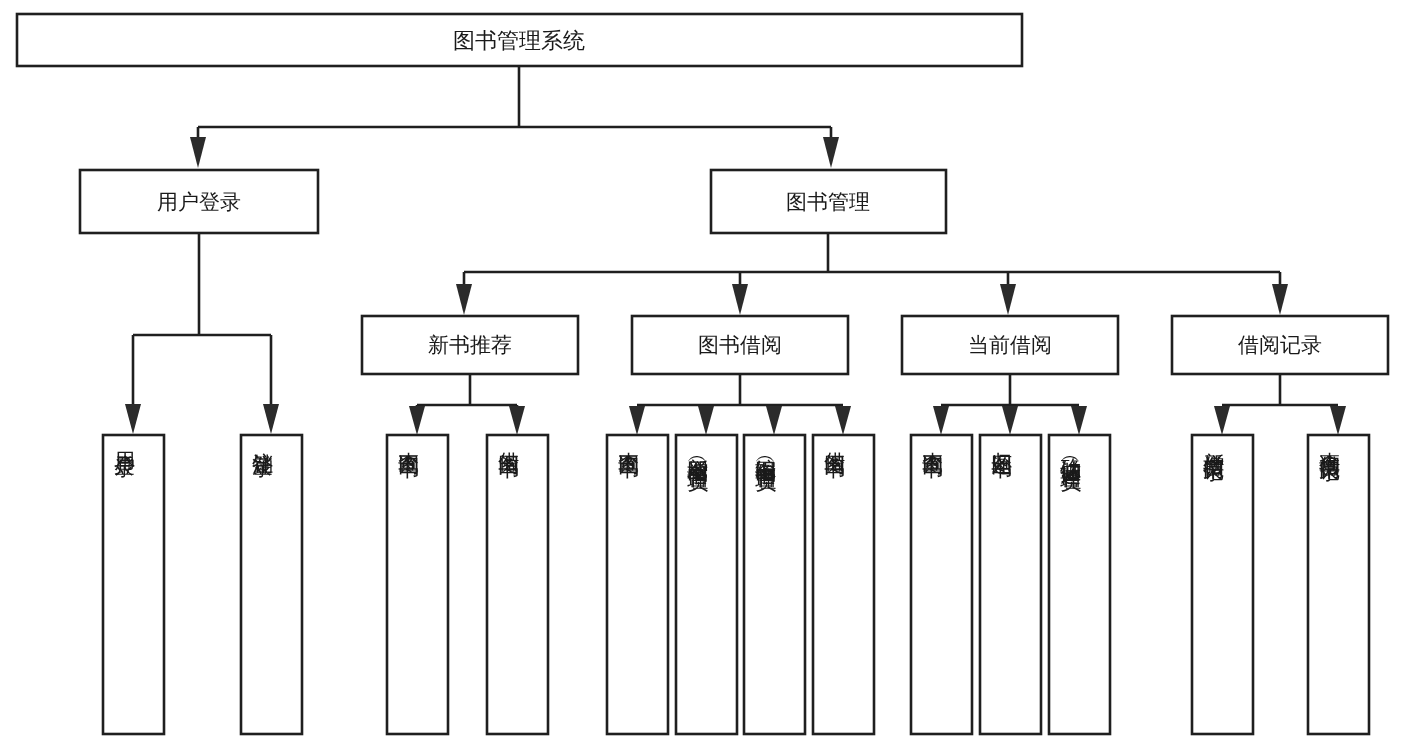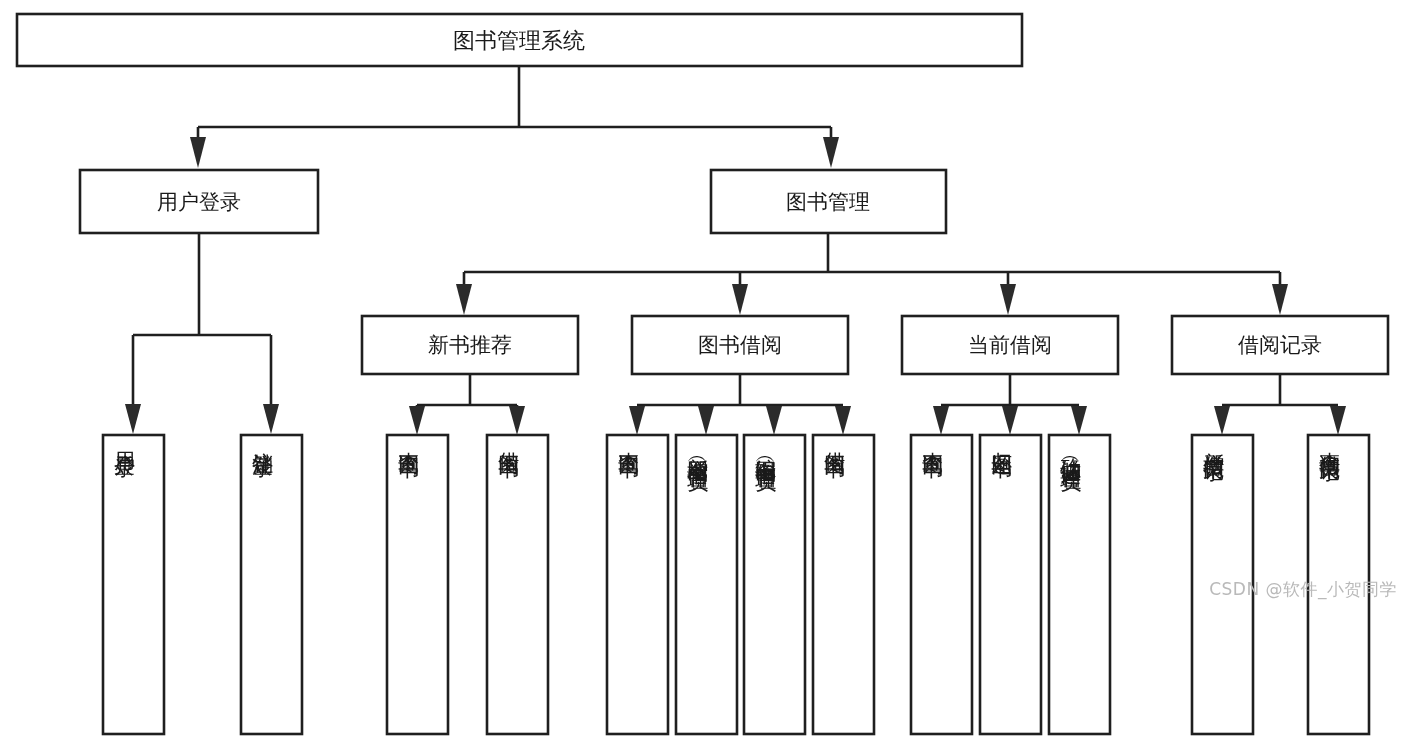--- a/index.html
+++ b/index.html
@@ -195,15 +195,14 @@
   <div class="leaf-label" style="left:754px; top:441px; height:299px; display:flex; align-items:flex-start;">编辑图书（管理员）</div>
   <div class="leaf-label" style="left:823px; top:435px; height:299px; display:flex; align-items:center;">借阅图书</div>
 
   <div class="leaf-label" style="left:921px; top:435px; height:299px; display:flex; align-items:center;">查询图书</div>
   <div class="leaf-label" style="left:990px; top:435px; height:299px; display:flex; align-items:center;">归还图书</div>
   <div class="leaf-label" style="left:1059px; top:441px; height:299px; display:flex; align-items:flex-start;">确认归还（管理员）</div>
 
   <div class="leaf-label" style="left:1202px; top:435px; height:299px; display:flex; align-items:center;">新增借阅记录</div>
   <div class="leaf-label" style="left:1318px; top:435px; height:299px; display:flex; align-items:center;">查询借阅记录</div>
 
-  <div class="watermark">CSDN @软件_小贺同学</div>
 
 </div>
 
 </body></html>

